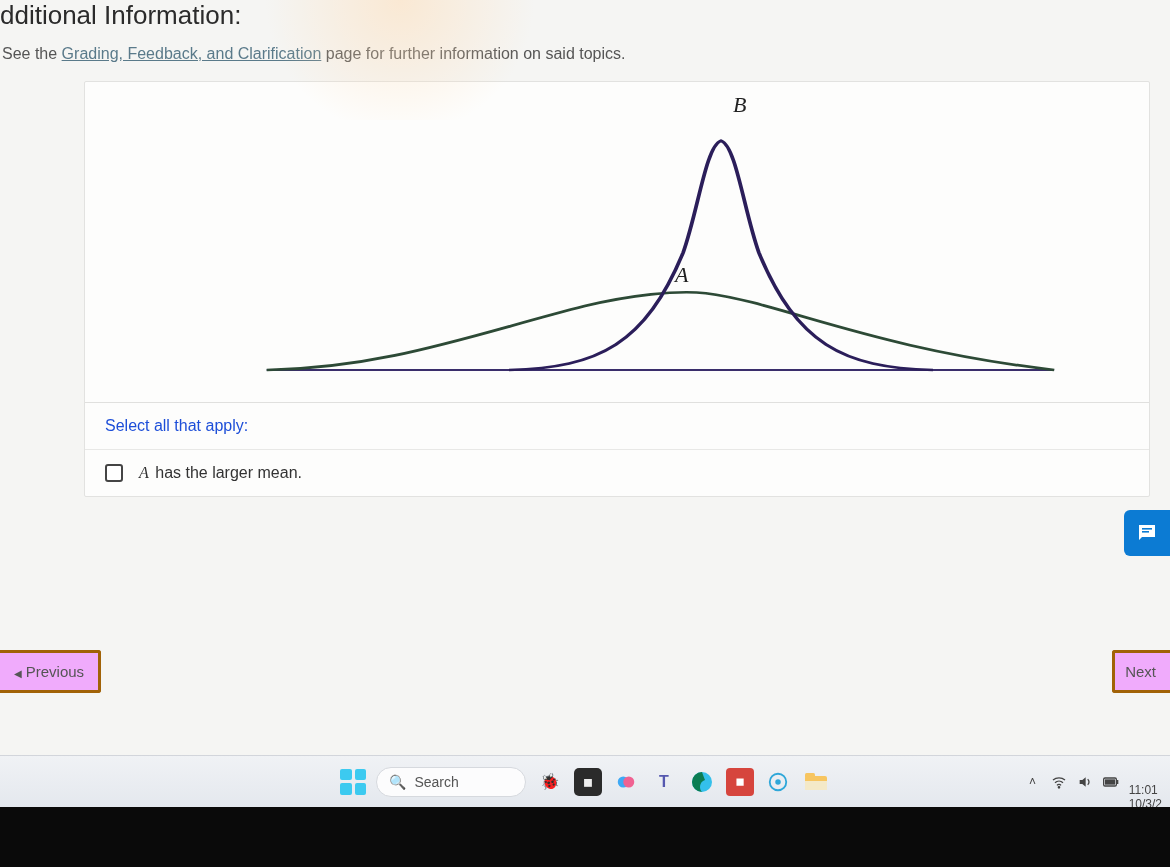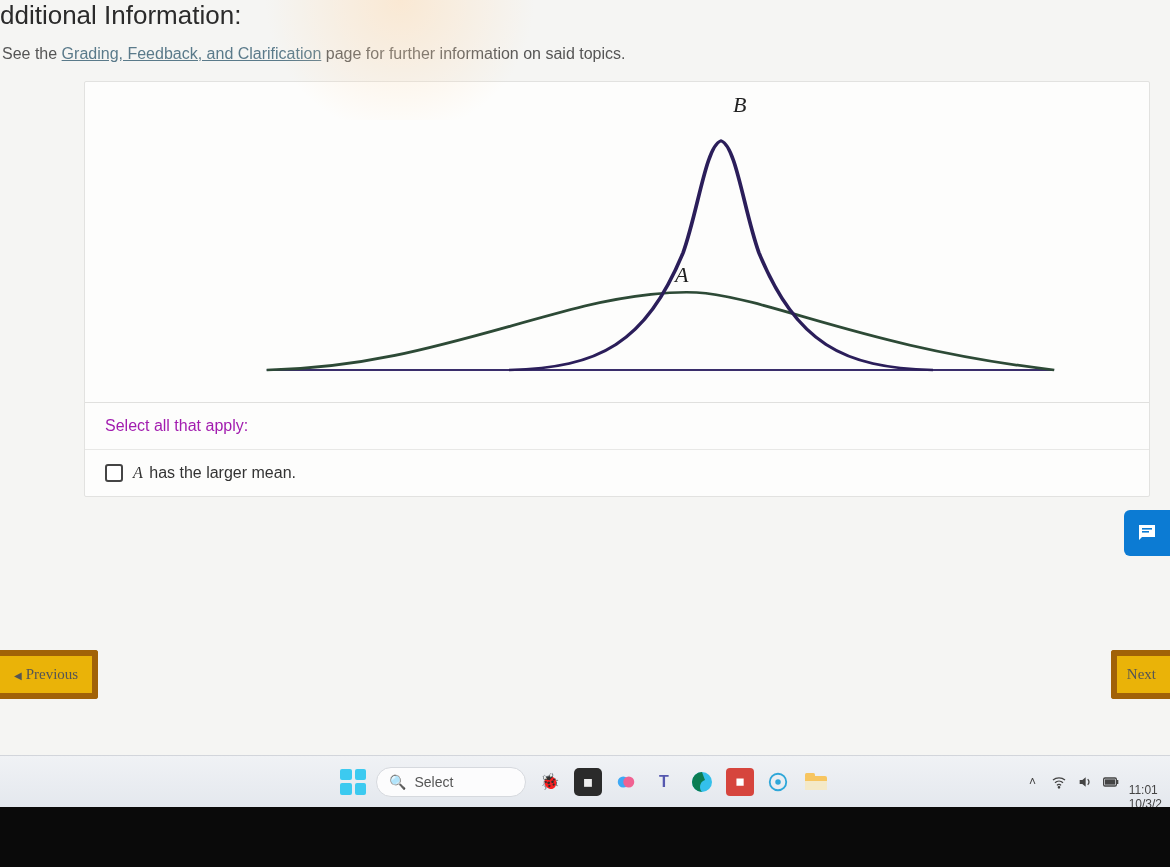--- a/index.html
+++ b/index.html
@@ -60,27 +60,27 @@
     font-style: italic;
     font-size: 22px;
     color: #222;
   }
   .question-block {
     border-top: 1px solid #e0e0de;
   }
   .prompt {
     padding: 14px 20px;
     font-size: 16px;
-    color: #a21caf;
+    color: #1d4ed8;
     border-bottom: 1px solid #e8e8e6;
   }
   .option {
     display: flex;
     align-items: center;
-    gap: 10px;
+    gap: 16px;
     padding: 14px 20px;
     border-bottom: 1px solid #e8e8e6;
     font-size: 16px;
     color: #333;
   }
   .option:last-of-type { border-bottom: none; }
   .checkbox {
     width: 18px; height: 18px;
     border: 2px solid #444;
     border-radius: 3px;
@@ -93,27 +93,26 @@
     margin-right: 2px;
   }
   .nav-row {
     position: absolute;
     left: 0; right: 0; top: 650px;
     display: flex;
     justify-content: space-between;
     padding: 0 0 0 0;
   }
   .nav-btn {
-    background: #eab308;
-    border: 6px solid #a16207;
+    background: #f0abfc;
+    border: 3px solid #a16207;
     padding: 10px 14px;
     font-size: 15px;
     color: #555;
     border-radius: 3px;
-    font-family: Liberation Serif, serif;
   }
   .nav-btn.prev { border-left: none; border-radius: 0 3px 3px 0; }
   .nav-btn.next { border-right: none; border-radius: 3px 0 0 3px; padding-left: 10px; }
   .chat-fab {
     position: absolute;
     right: 0; top: 510px;
     width: 46px; height: 46px;
     background: #0c7bd3;
     border-radius: 6px 0 0 6px;
     display: flex;
@@ -226,21 +225,21 @@
 <div class="taskbar">
   <div class="center">
     <div class="start-tile">
       <div style="background:#3ccaf0"></div>
         <div style="background:#3ccaf0"></div>
       <div style="background:#3ccaf0"></div>
         <div style="background:#3ccaf0"></div>
     </div>
     <div class="search-pill">
       <span style="color:#666;font-size:14px;">🔍</span>
-      <span>Select</span>
+      <span>Search</span>
     </div>
     <div class="tb-icon">🐞</div>
     <div class="tb-icon" style="background:#2b2b2b;color:#eee;font-size:12px;">◼</div>
     <div class="tb-icon">
       <svg width="22" height="22" viewBox="0 0 24 24">
           <circle cx="9" cy="12" r="6" fill="#3fa9f5"></circle>
           <circle cx="15" cy="12" r="6" fill="#f06292"></circle>
         </svg>
     </div>
     <div class="tb-icon" style="color:#5558af;font-weight:bold;">T</div>

